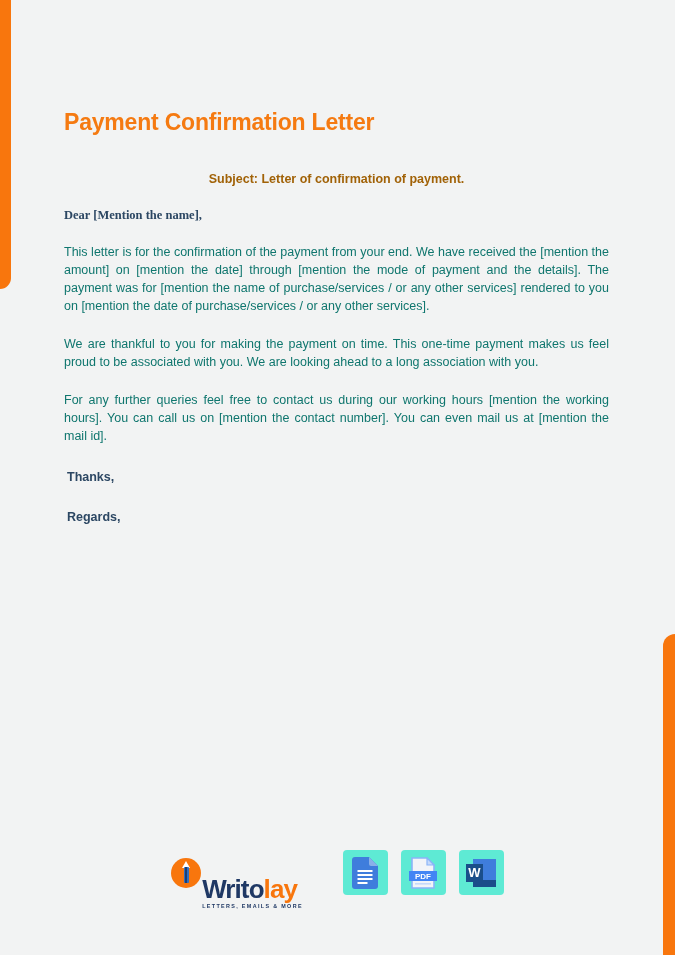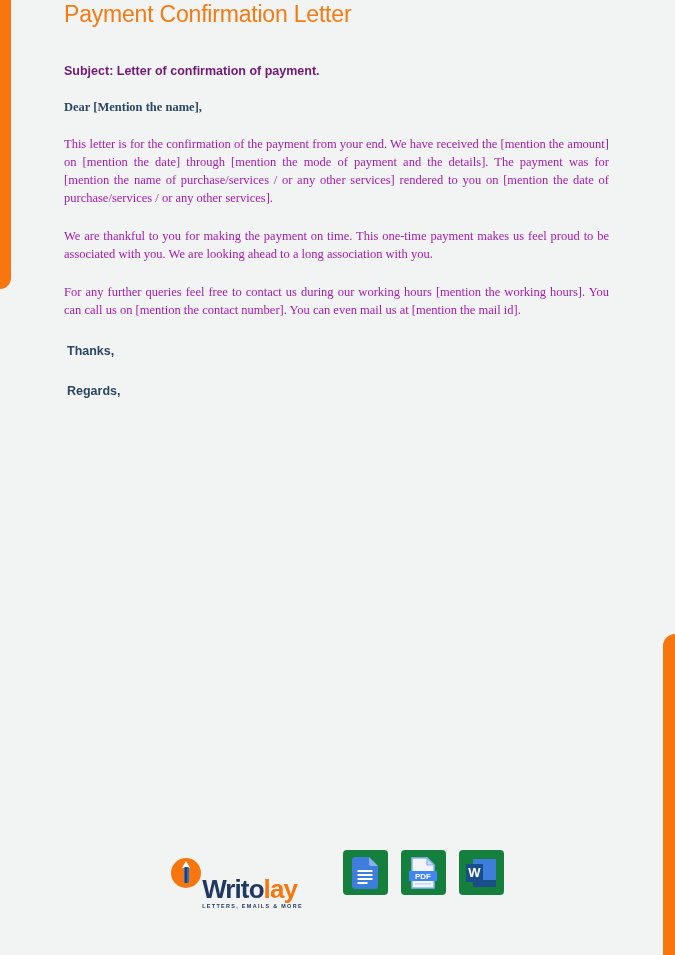--- a/index.html
+++ b/index.html
@@ -38,54 +38,55 @@
   
   .sheet {
     position: absolute;
     left: 64px;
     top: 0;
     width: 545px;
   }
 
   .doc-title {
     margin: 0;
+    padding-top: 108px;
     font-size: 23px;
     line-height: 28px;
-    font-weight: normal;
+    font-weight: bold;
     color: #f57a11;
     letter-spacing: -0.2px;
   }
 
   .subject {
     margin: 0;
     padding-top: 35px;
     font-size: 12.5px;
     line-height: 16px;
     font-weight: bold;
-    color: #701a75;
+    color: #a16207;
+    text-align: center;
   }
 
   .salutation {
     margin: 0;
     padding-top: 20px;
     font-size: 12.5px;
     line-height: 16px;
     font-weight: bold;
     color: #2c4763;
     font-family: Liberation Serif, serif;
   }
 
   .para {
     margin: 0;
     padding-top: 20px;
     font-size: 12.5px;
     line-height: 18px;
-    color: #a21caf;
+    color: #0f766e;
     text-align: justify;
-    font-family: Liberation Serif, serif;
   }
 
   .closing {
     margin: 3px;
     padding-top: 21px;
     font-size: 12.5px;
     line-height: 16px;
     font-weight: bold;
     color: #2c4763;
   }
@@ -163,21 +164,21 @@
     font-weight: bold;
     letter-spacing: 1.35px;
     color: #1f3864;
     text-align: center;
     margin-top: 2px;
   }
 
   .dl-btn {
     width: 45px;
     height: 45px;
-    background: #15803d;
+    background: #5eead4;
     border-radius: 4px;
     display: flex;
     align-items: center;
     justify-content: center;
     flex: none;
     cursor: pointer;
   }
 </style>
 </head>
 <body>

